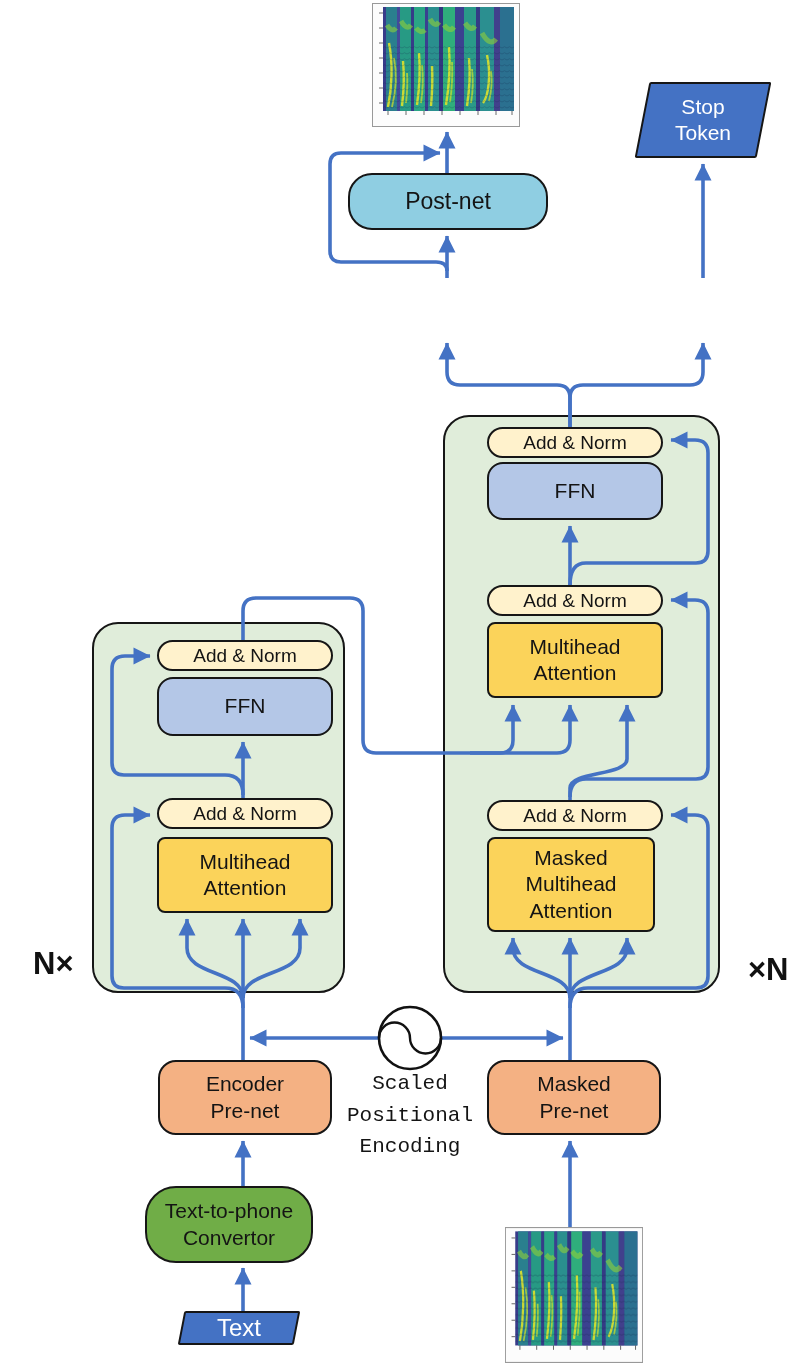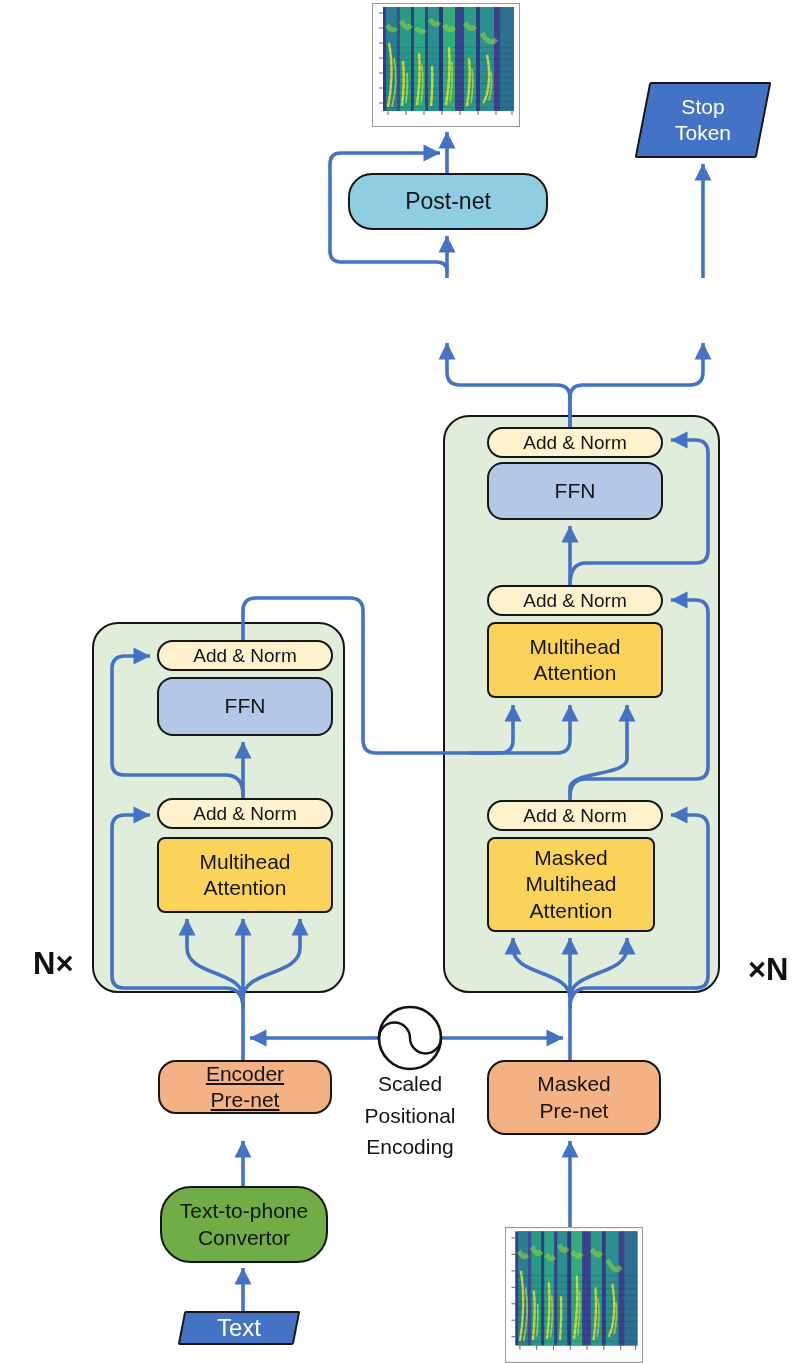--- a/index.html
+++ b/index.html
@@ -25,21 +25,21 @@
   .attn{background:var(--attention,#FBD35A);border-radius:8px;}
   .postnet{background:var(--postnet,#8FCEE2);border-radius:24px;font-size:23px;}
   .linear{background:var(--linear,#D9F6FB);border-radius:19px;font-size:22px;}
   .prenet{background:var(--prenet,#F4B183);border-radius:18px;}
   .converter{background:var(--converter,#70AD47);border-radius:20px;}
   .para{background:var(--io,#4472C4);color:#fff;transform:skewX(-11deg);border-radius:2px;}
   .para>span{display:block;transform:skewX(11deg);white-space:pre-line;}
   .nlabel{position:absolute;z-index:3;font-weight:700;font-size:31px;color:#111;}
   .poslabel{
     position:absolute;z-index:3;left:330px;top:1068px;width:160px;text-align:center;
-    font-size:21px;line-height:1.5;white-space:pre-line;
+    font-size:21px;line-height:1.5;white-space:pre-line;font-family:Liberation Mono, monospace;
   }
   .specimg{position:absolute;z-index:3;}
 </style>
 </head>
 <body>
 
 <div id="canvas">
 
   <div class="blockbg" style="left:92px;top:622px;width:253px;height:371px;"></div>
   <div class="blockbg" style="left:443px;top:415px;width:277px;height:578px;"></div>
@@ -181,23 +181,23 @@
   <div class="box attn" style="left:157px;top:837px;width:176px;height:76px;">Multihead
 Attention</div>
 
   <div class="nlabel" style="left:33px;top:946px;">N×</div>
   <div class="nlabel" style="left:748px;top:952px;">×N</div>
 
   <div class="poslabel">Scaled
 Positional
 Encoding</div>
 
-  <div class="box prenet" style="left:158px;top:1060px;width:174px;height:54px;text-decoration:underline;">Encoder
+  <div class="box prenet" style="left:158px;top:1060px;width:174px;height:75px;">Encoder
 Pre-net</div>
   <div class="box prenet" style="left:487px;top:1060px;width:174px;height:75px;">Masked
 Pre-net</div>
-  <div class="box converter" style="left:160px;top:1186px;width:168px;height:77px;border-radius:31px;">Text-to-phone
+  <div class="box converter" style="left:145px;top:1186px;width:168px;height:77px;border-radius:31px;">Text-to-phone
 Convertor</div>
   <div class="box para" style="left:181px;top:1311px;width:116px;height:34px;font-size:24px;">
     <span>Text</span>
   </div>
 
 </div>
 
 </body></html>

